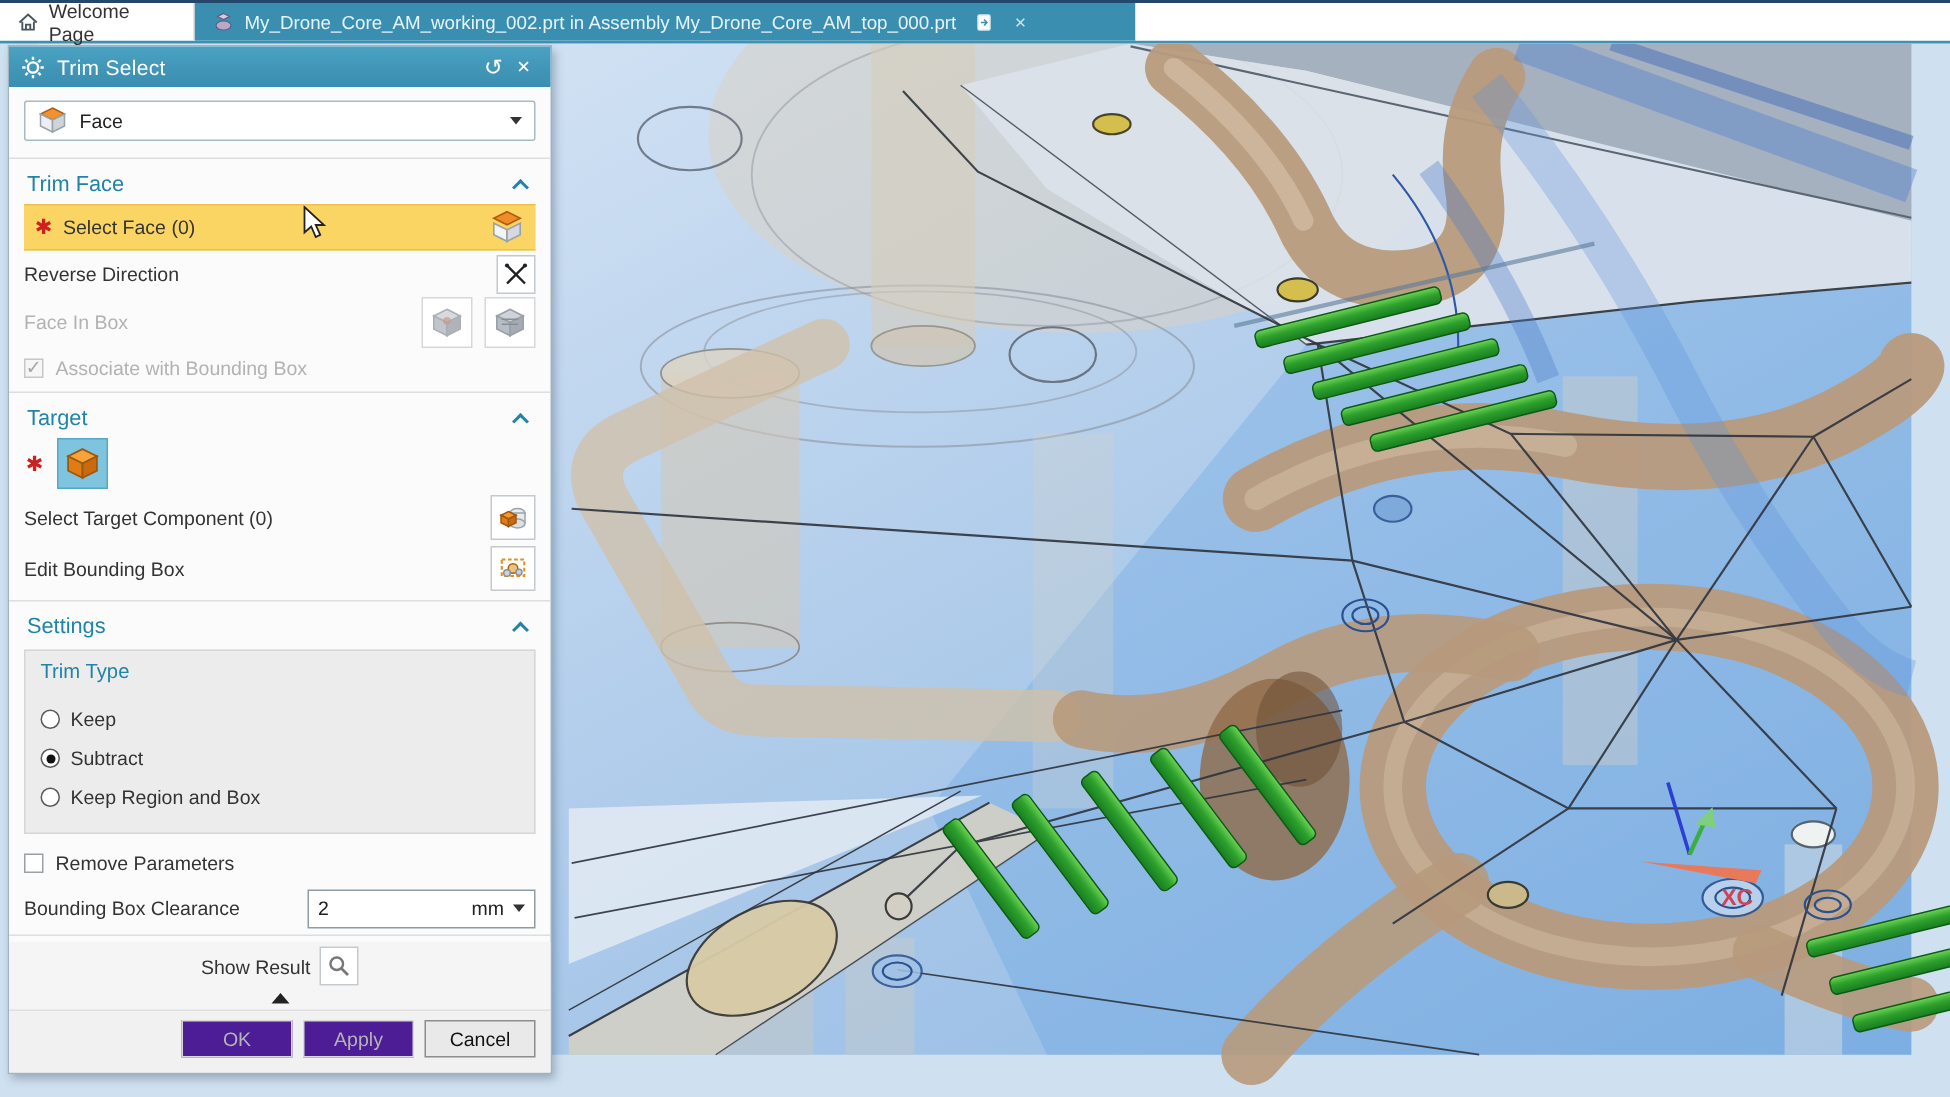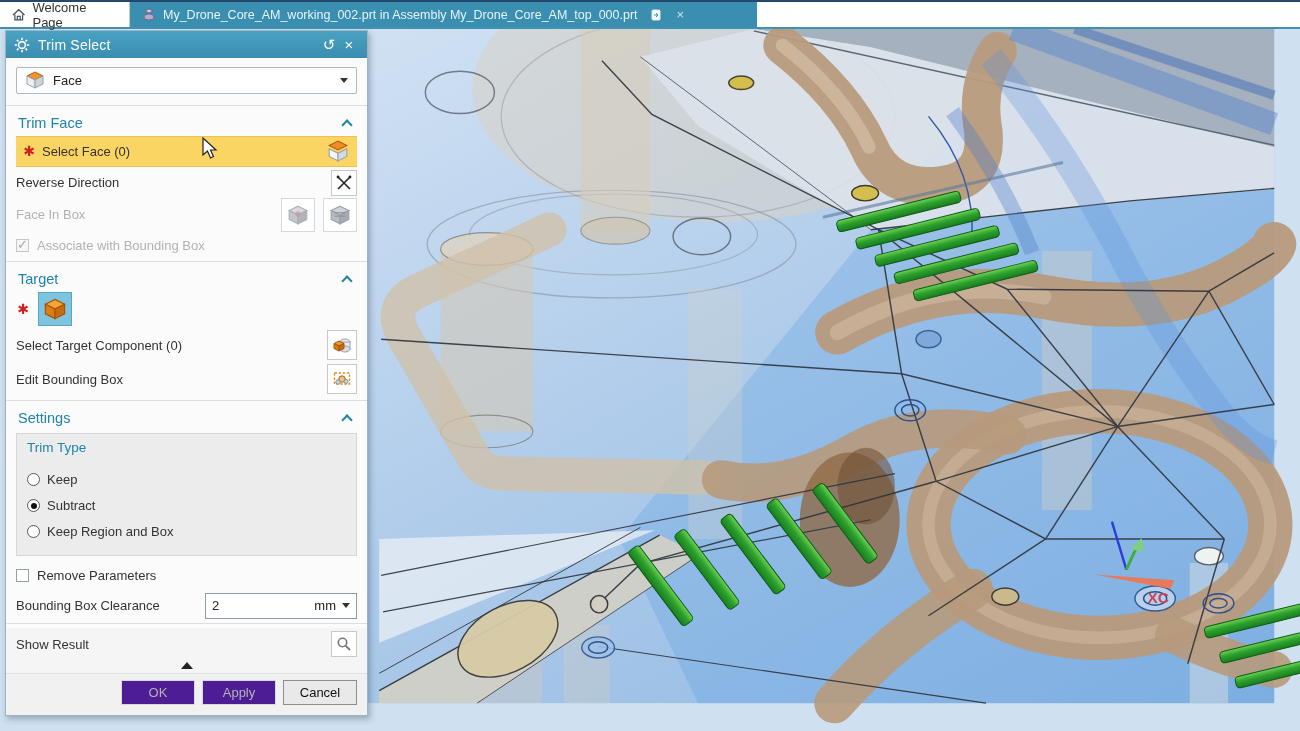--- a/index.html
+++ b/index.html
@@ -76,21 +76,21 @@
 
   .remove-row { margin:8px 10px 0; display:flex; align-items:center; gap:8px; height:24px; }
   .clearance-row { margin:6px 10px 0; display:flex; align-items:center; height:28px; }
   .clearance-box { margin-left:auto; width:152px; height:26px; border:1px solid #8d9ba3;
     background:#fff; display:flex; align-items:center; padding:0 6px; gap:6px; }
   .clearance-box input { border:none; outline:none; width:58px; font-size:13px;
     font-family:"Liberation Sans",sans-serif; color:#222; }
   .clearance-box .unit { margin-left:auto; color:#222; }
 
   .footer-block { margin-top:auto; flex:none; }
-  .show-result-row { display:flex; align-items:center; justify-content:space-between; gap:6px;
+  .show-result-row { display:flex; align-items:center; justify-content:center; gap:6px;
     padding:4px 10px; height:32px; background:#f5f5f5; }
   .collapse-arrow { display:flex; justify-content:center; padding:2px 0 4px; background:#f5f5f5; }
   .collapse-arrow .tri-up { width:0; height:0; border-left:6px solid transparent;
     border-right:6px solid transparent; border-bottom:7px solid #222; }
   .btn-row { display:flex; justify-content:flex-end; gap:7px; padding:6px 10px 10px;
     background:#f1f1f1; border-top:1px solid #e0e0e0; }
   .btn { width:74px; height:25px; font-size:13px; display:flex; align-items:center;
     justify-content:center; background:#4c1d95; border:1px solid #d9d9d9; color:#b4b4b4; }
   .btn.enabled { background:#e9e9e9; border:1px solid #8e8e8e; color:#111; }
 

